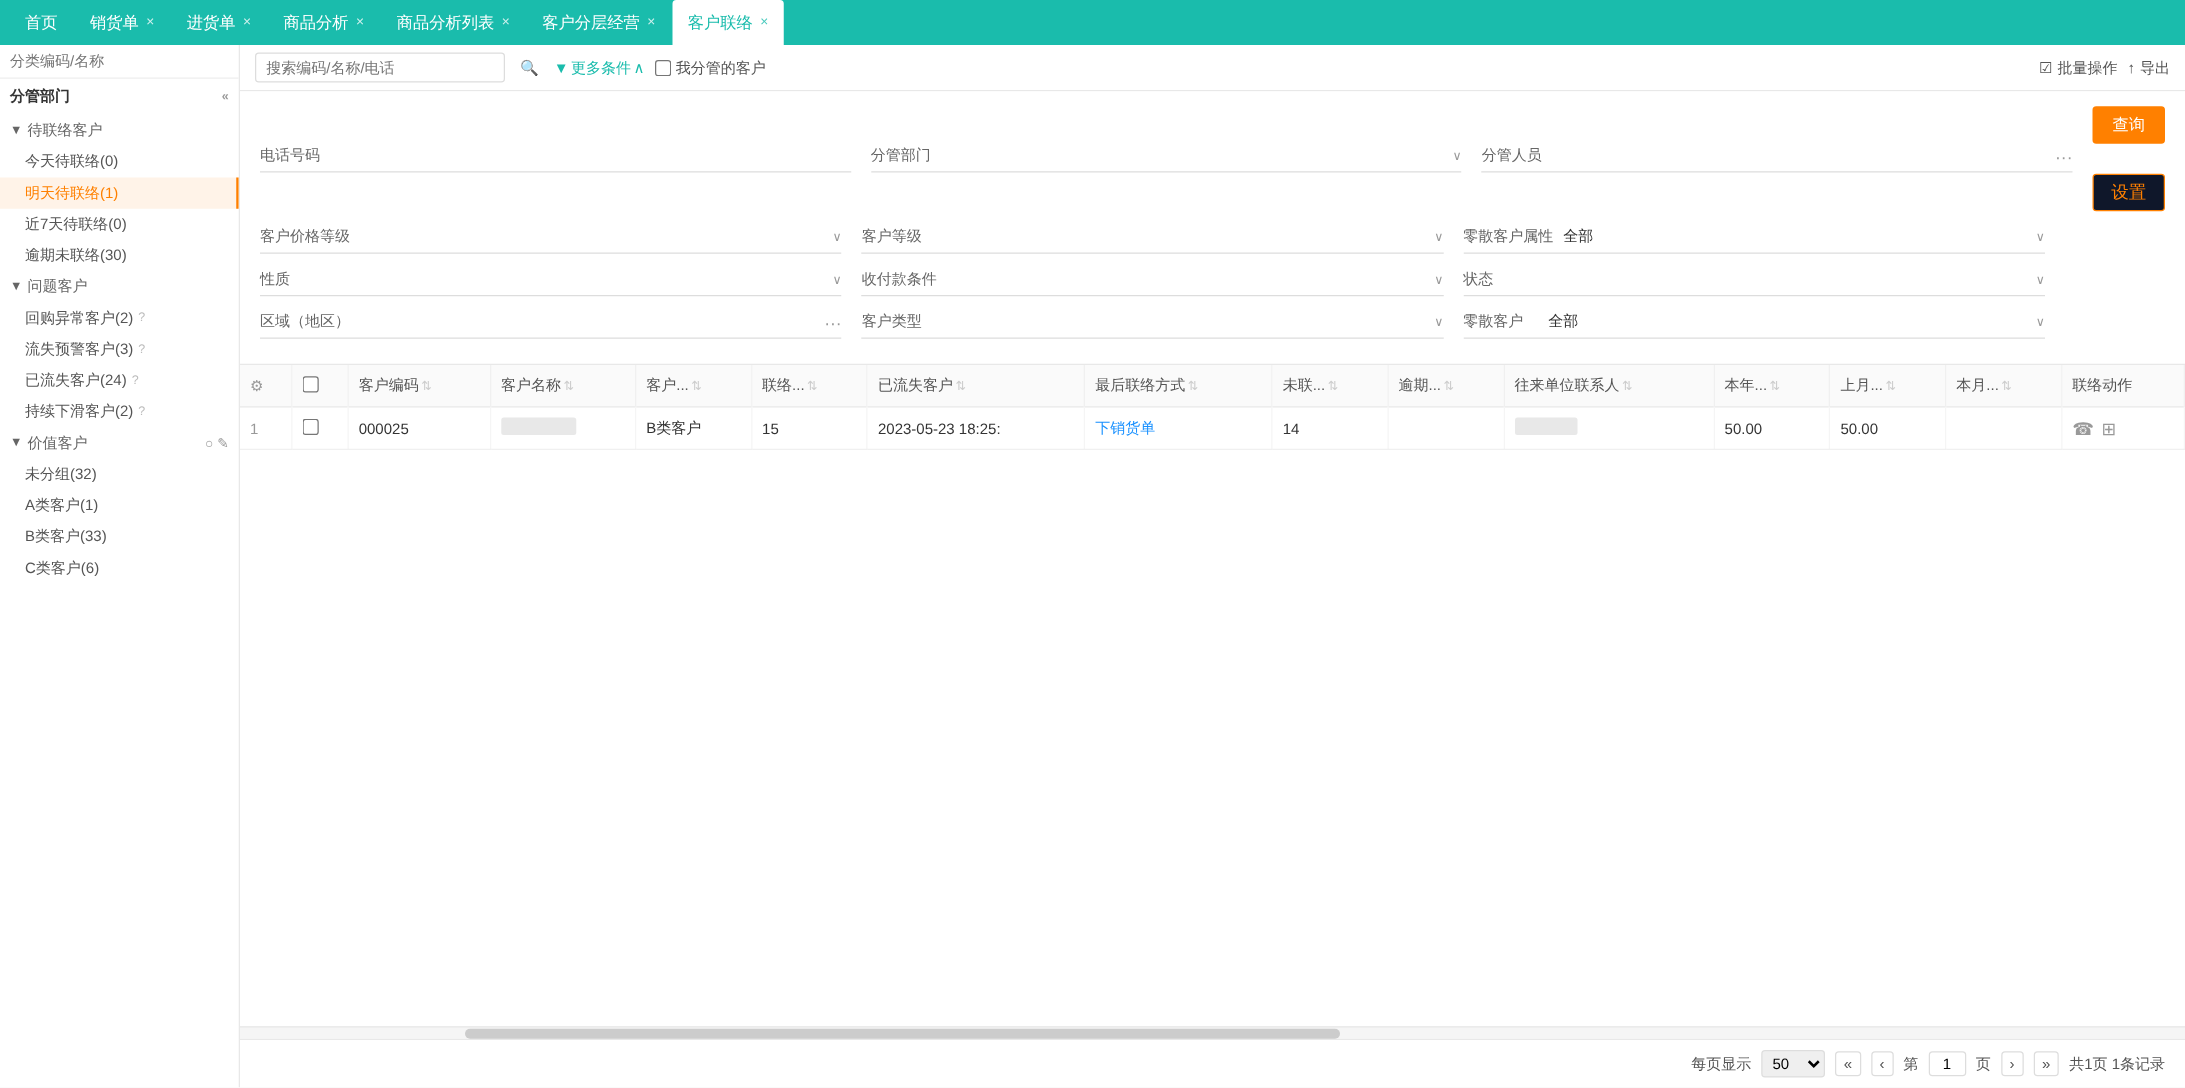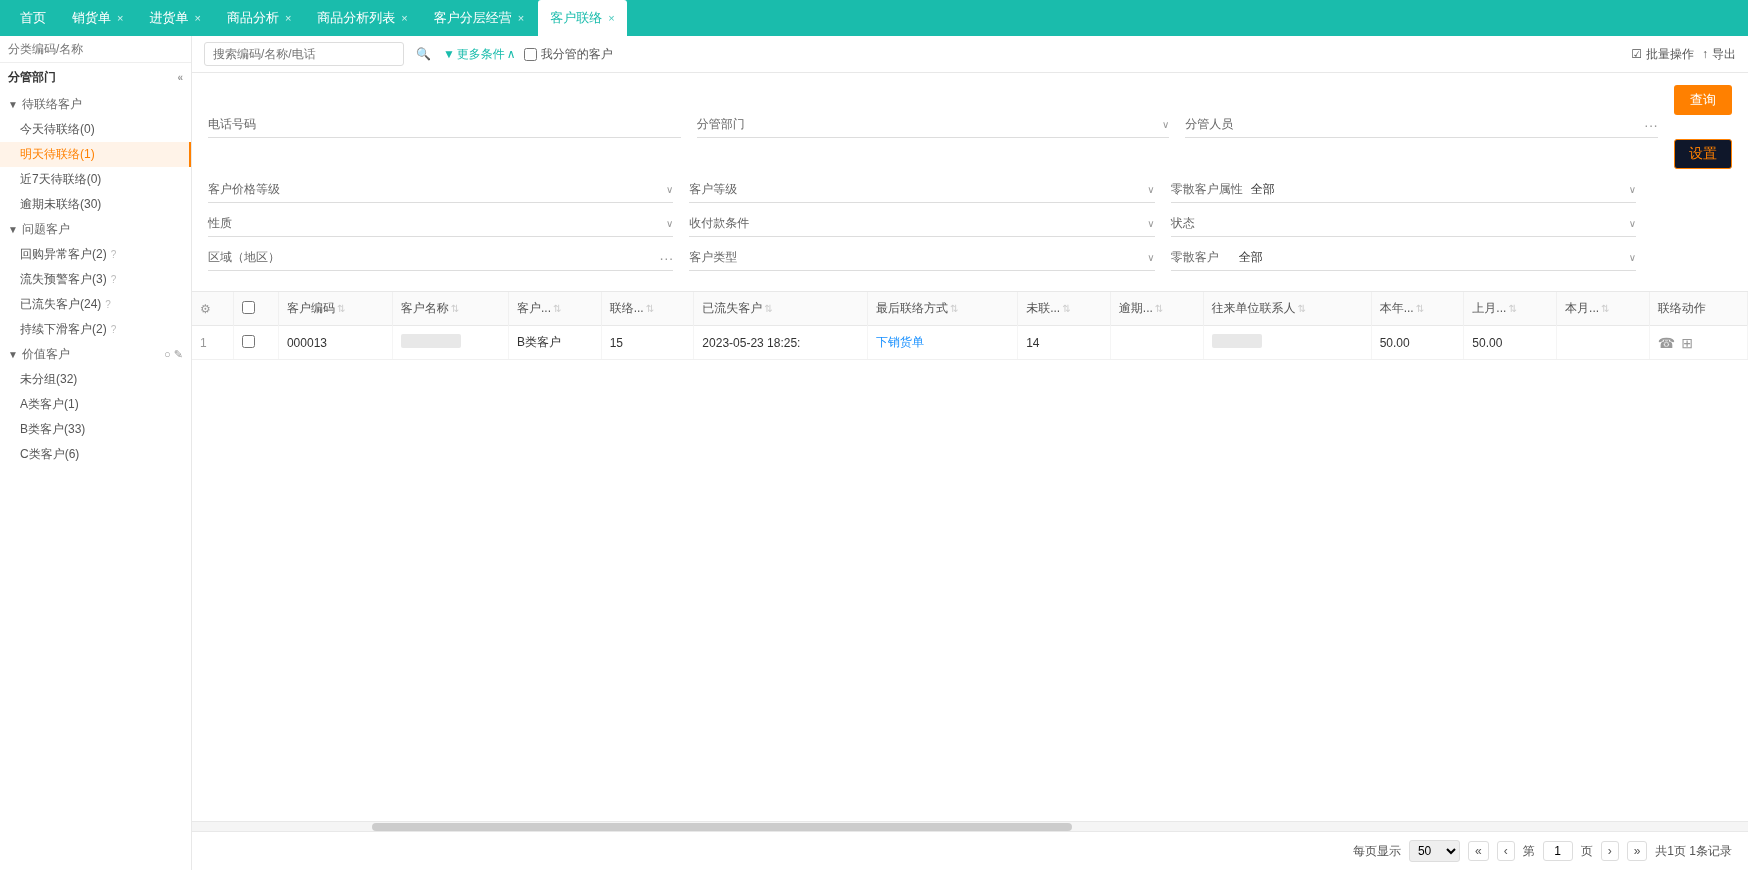--- a/index.html
+++ b/index.html
@@ -524,21 +524,21 @@
             <th><span>本年...</span><span class="sort-icon">⇅</span></th>
             <th><span>上月...</span><span class="sort-icon">⇅</span></th>
             <th><span>本月...</span><span class="sort-icon">⇅</span></th>
             <th><span>联络动作</span></th>
           </tr>
         </thead>
         <tbody>
           <tr>
             <td><span class="row-num">1</span></td>
             <td><input type="checkbox" style=""></td>
-            <td><span>000013</span></td>
+            <td><span>000025</span></td>
             <td><span style="background:#e8e8e8;display:inline-block;width:60px;height:14px;border-radius:2px;"></span></td>
             <td><span>B类客户</span></td>
             <td><span>15</span></td>
             <td><span>2023-05-23 18:25:</span></td>
             <td><a>下销货单</a></td>
             <td><span>14</span></td>
             <td><span></span></td>
             <td><span style="background:#e8e8e8;display:inline-block;width:50px;height:14px;border-radius:2px;"></span></td>
             <td><span>50.00</span></td>
             <td><span>50.00</span></td>

